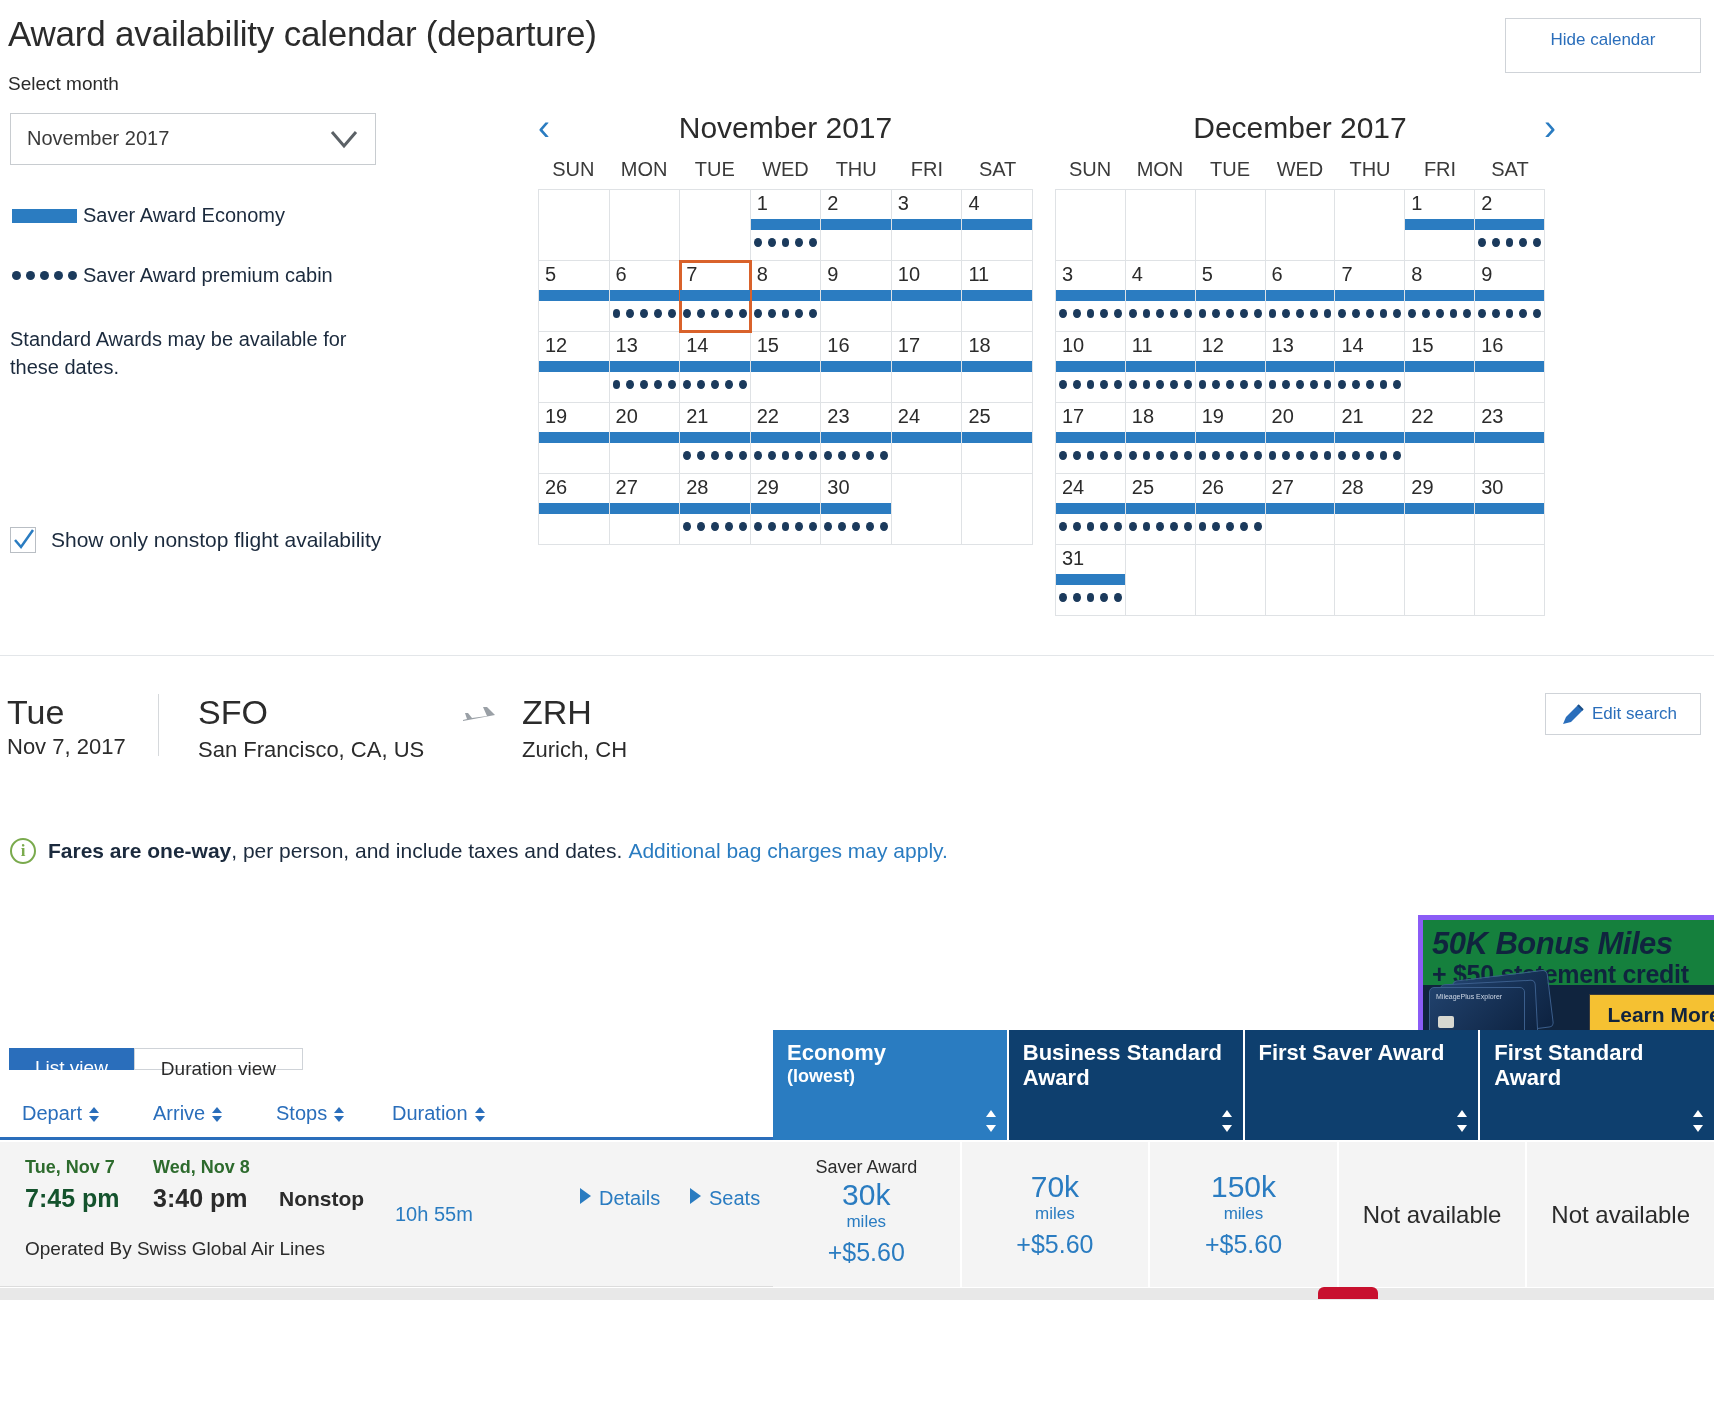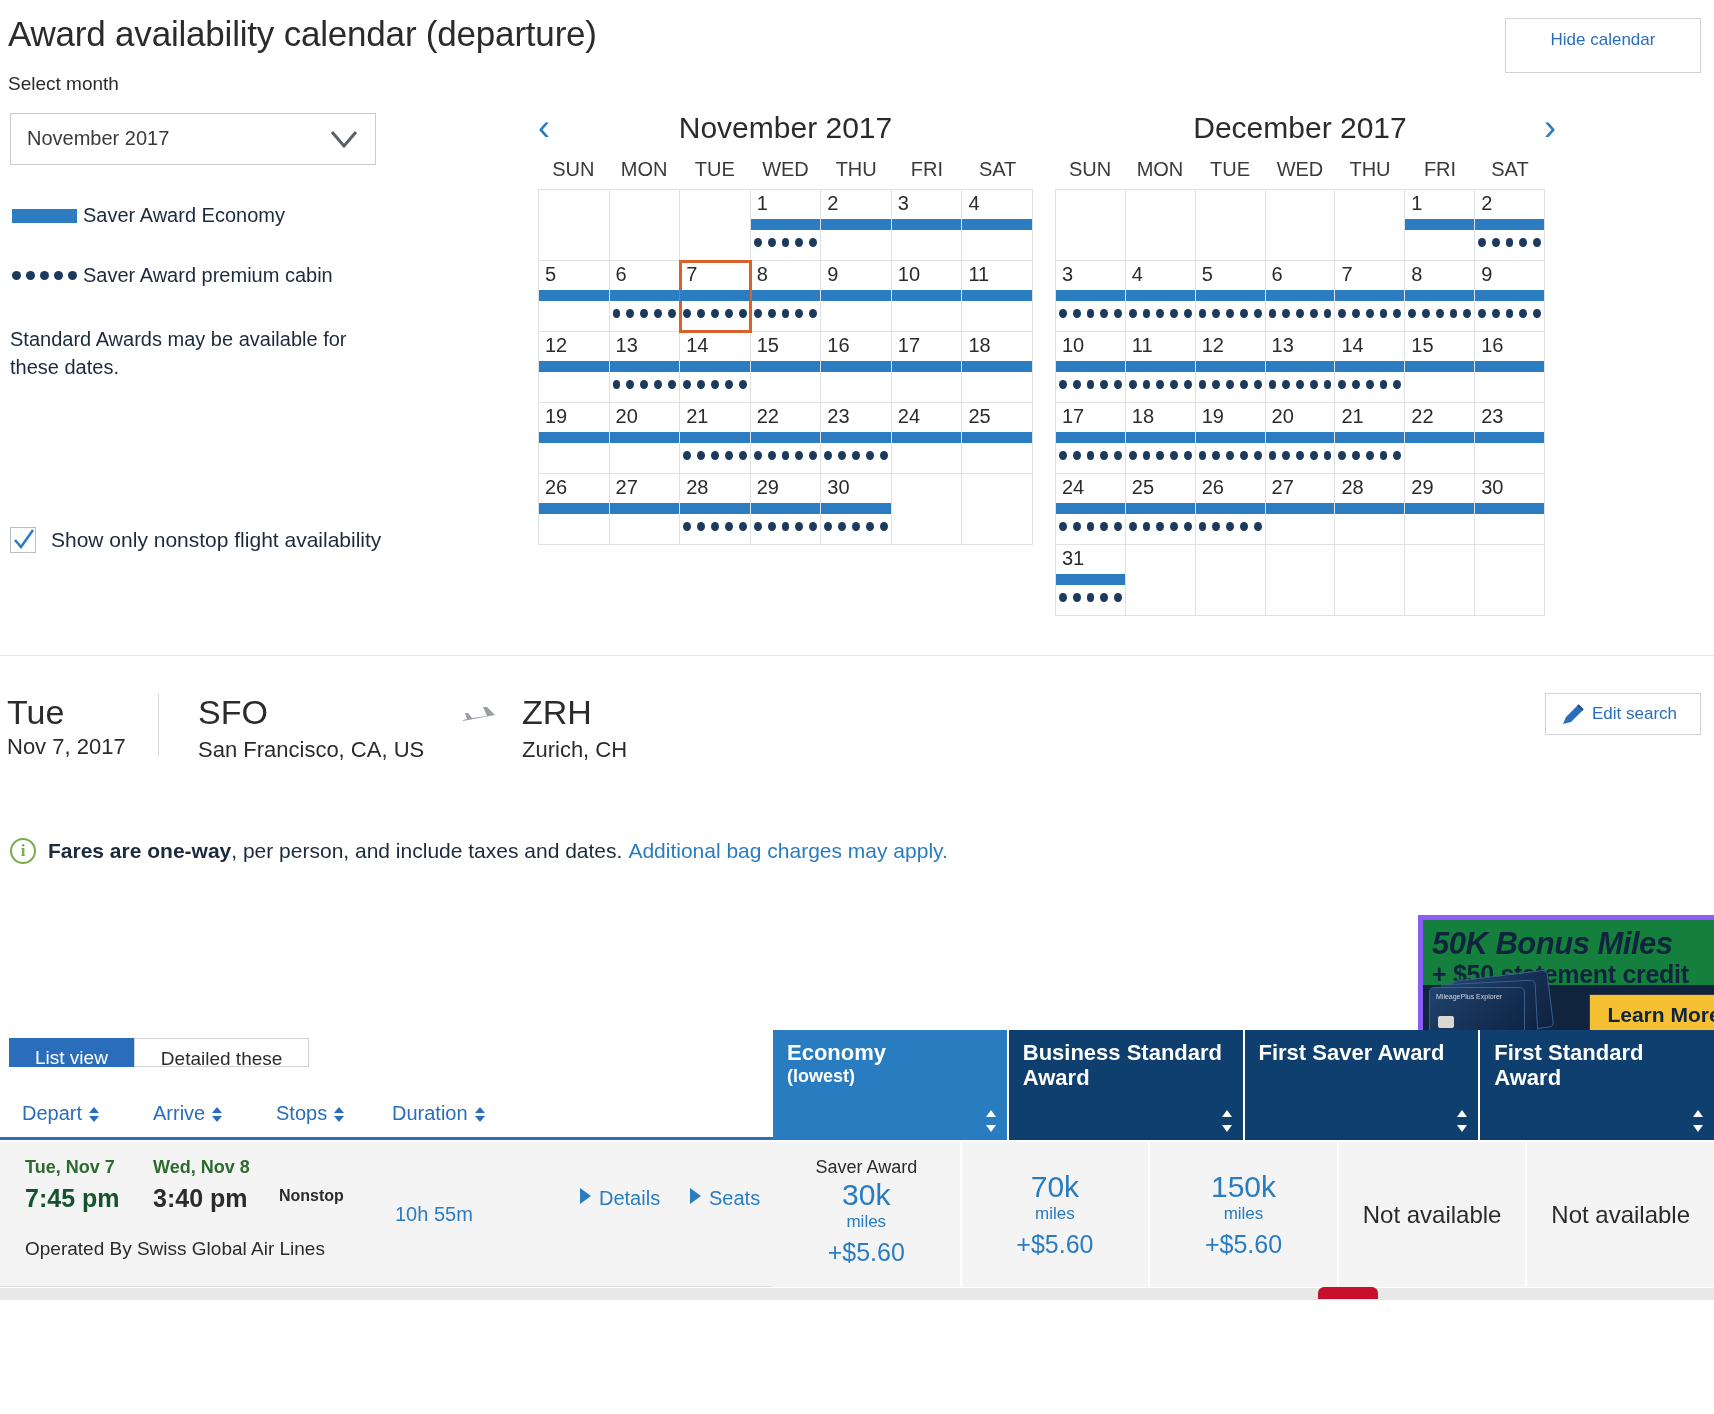--- a/index.html
+++ b/index.html
@@ -232,21 +232,21 @@
   }
   .ad .learn {
     position: absolute; right: 10px; bottom: 9px; width: 150px; height: 40px;
     background: #f5c132; color: #10243e; font-size: 21px; font-weight: bold;
     text-align: center; line-height: 40px; border: 1px solid #3a3a3a;
   }
 
   
   .viewtabs { position: absolute; left: 9px; top: 1038px; display: flex; }
   .viewtab {
-    height: 29px; line-height: 39px; padding: 0 26px; font-size: 19px; cursor: pointer;
+    height: 22px; line-height: 39px; padding: 0 26px; font-size: 19px; cursor: pointer; margin-top: 10px;
   }
   .viewtab.active { background: #2a6ebb; color: #fff; }
   .viewtab.inactive { background: #fff; color: #2b2b2b; border: 1px solid #cfd3d8; }
 
   .colhead {
     position: absolute; left: 0; top: 1098px; width: 773px; height: 42px;
     border-bottom: 3px solid #2a6ebb;
   }
   .colhead .ch {
     position: absolute; top: 4px; font-size: 20px; color: #2a6ebb;
@@ -292,21 +292,21 @@
   .fr-arrdate {
     position: absolute; left: 153px; top: 15px; font-size: 18px; font-weight: bold; color: #2d6b2d;
   }
   .fr-deptime {
     position: absolute; left: 25px; top: 42px; font-size: 25px; font-weight: bold; color: #14532d;
   }
   .fr-arrtime {
     position: absolute; left: 153px; top: 42px; font-size: 25px; font-weight: bold; color: #2b2b2b;
   }
   .fr-stops {
-    position: absolute; left: 279px; top: 45px; font-size: 16px; font-weight: bold; color: #2b2b2b;
+    position: absolute; left: 279px; top: 45px; font-size: 21px; font-weight: bold; color: #2b2b2b;
   }
   .fr-dur {
     position: absolute; left: 395px; top: 45px; font-size: 20px; color: #2a7cc1; margin-top: 16px;
   }
   .fr-details {
     position: absolute; left: 580px; top: 45px; font-size: 20px; color: #2a7cc1; cursor: pointer;
   }
   .fr-seats {
     position: absolute; left: 690px; top: 45px; font-size: 20px; color: #2a7cc1; cursor: pointer;
   }
@@ -962,21 +962,21 @@
         <span class="brand">MileagePlus Explorer</span>
         <span class="chip"></span>
         <span class="visa">VISA</span>
       </div>
     </div>
     <div class="learn">Learn More</div>
   </div>
 
   <div class="viewtabs">
     <div class="viewtab active">List view</div>
-    <div class="viewtab inactive">Detailed these</div>
+    <div class="viewtab inactive">Duration view</div>
   </div>
 
   <div class="colhead">
     <div class="ch" style="left:22px">
         <span>Depart</span>
         <span class="sortico"></span>
       </div>
     <div class="ch" style="left:153px">
         <span>Arrive</span>
         <span class="sortico"></span>

